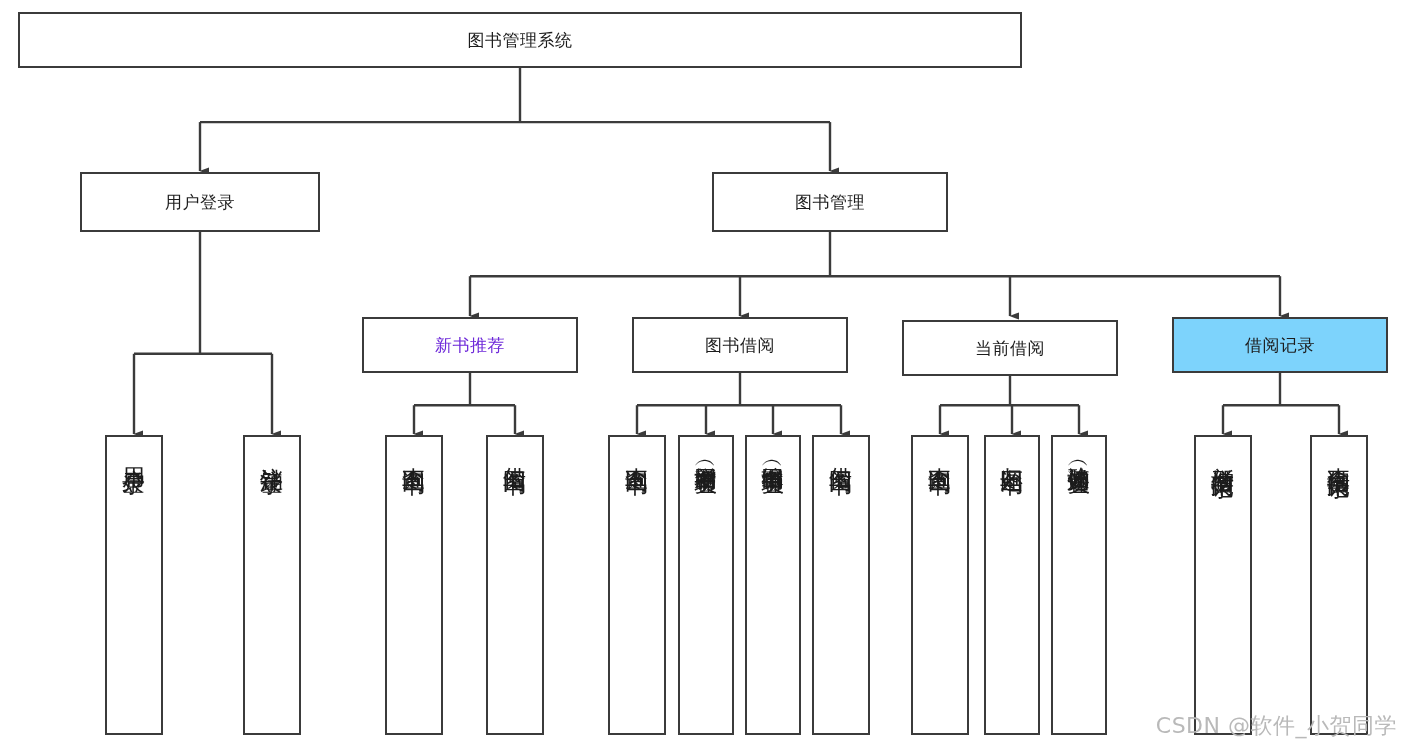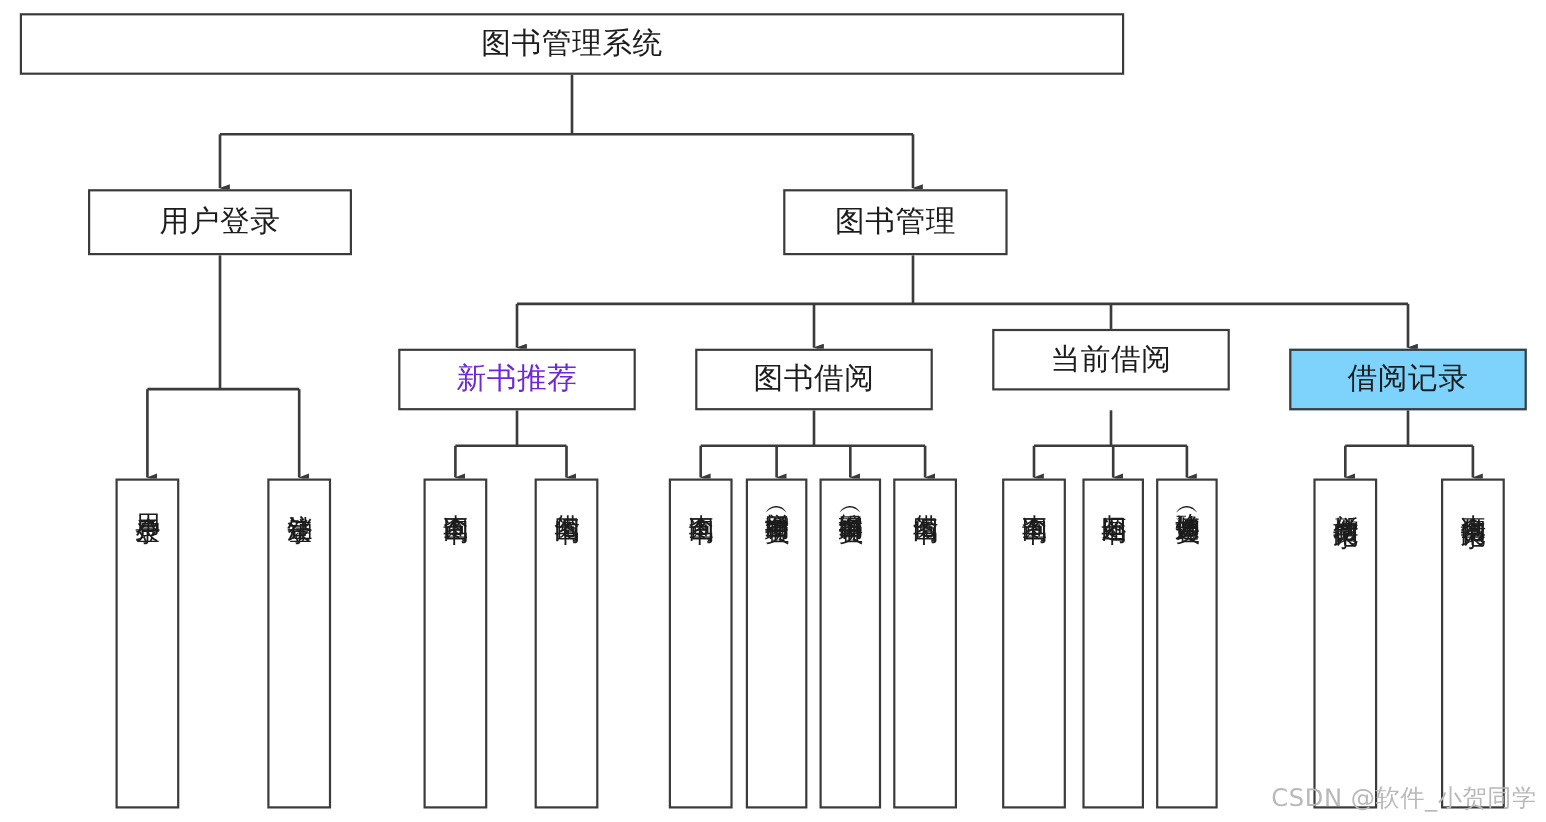--- a/index.html
+++ b/index.html
@@ -39,21 +39,21 @@
     justify-content: center;
     color: #1c1c1c;
   }
   .node .label {
     display: block;
     text-align: center;
     line-height: 1.32;
     white-space: pre;
   }
   .node.horizontal .label {
-    font-size: 27px;
+    font-size: 17px;
     letter-spacing: 0.5px;
   }
   .node.vertical {
     align-items: flex-start;
     padding-top: 12px;
   }
   .node.vertical .label {
     writing-mode: vertical-rl;
     text-orientation: upright;
     font-size: 23px;
@@ -122,30 +122,30 @@
         <line x1="1339" y1="405.24" x2="1339" y2="434" stroke="#3b3b3b" stroke-width="2.4" marker-end="url(#arrowhead)"></line>
       </g>
   </svg>
   <div id="node-layer">
       <div class="node horizontal" style="left: 18px; top: 12px; width: 1004px; height: 56px; border-color: rgb(59, 59, 59); background: rgb(255, 255, 255); color: rgb(28, 28, 28);">
         <span class="label">图书管理系统</span>
       </div>
       <div class="node horizontal" style="left: 80px; top: 172px; width: 240px; height: 60px; border-color: rgb(59, 59, 59); background: rgb(255, 255, 255); color: rgb(28, 28, 28);">
         <span class="label">用户登录</span>
       </div>
-      <div class="node horizontal" style="left: 712px; top: 172px; width: 204px; height: 60px; border-color: rgb(59, 59, 59); background: rgb(255, 255, 255); color: rgb(28, 28, 28);">
+      <div class="node horizontal" style="left: 712px; top: 172px; width: 236px; height: 60px; border-color: rgb(59, 59, 59); background: rgb(255, 255, 255); color: rgb(28, 28, 28);">
         <span class="label">图书管理</span>
       </div>
       <div class="node horizontal" style="left: 362px; top: 317px; width: 216px; height: 56px; border-color: rgb(59, 59, 59); background: rgb(255, 255, 255); color: #6d28d9;">
         <span class="label">新书推荐</span>
       </div>
       <div class="node horizontal" style="left: 632px; top: 317px; width: 216px; height: 56px; border-color: rgb(59, 59, 59); background: rgb(255, 255, 255); color: rgb(28, 28, 28);">
         <span class="label">图书借阅</span>
       </div>
-      <div class="node horizontal" style="left: 902px; top: 299px; width: 216px; height: 56px; border-color: rgb(59, 59, 59); background: rgb(255, 255, 255); color: rgb(28, 28, 28);">
+      <div class="node horizontal" style="left: 902px; top: 320px; width: 216px; height: 56px; border-color: rgb(59, 59, 59); background: rgb(255, 255, 255); color: rgb(28, 28, 28);">
         <span class="label">当前借阅</span>
       </div>
       <div class="node horizontal" style="left: 1172px; top: 317px; width: 216px; height: 56px; border-color: rgb(59, 59, 59); background: #7dd3fc; color: rgb(28, 28, 28);">
         <span class="label">借阅记录</span>
       </div>
       <div class="node vertical" style="left: 105px; top: 435px; width: 58px; height: 300px; border-color: rgb(59, 59, 59); background: rgb(255, 255, 255); color: rgb(28, 28, 28);">
         <span class="label">用户登录</span>
       </div>
       <div class="node vertical" style="left: 243px; top: 435px; width: 58px; height: 300px; border-color: rgb(59, 59, 59); background: rgb(255, 255, 255); color: rgb(28, 28, 28);">
         <span class="label">注销登录</span>

